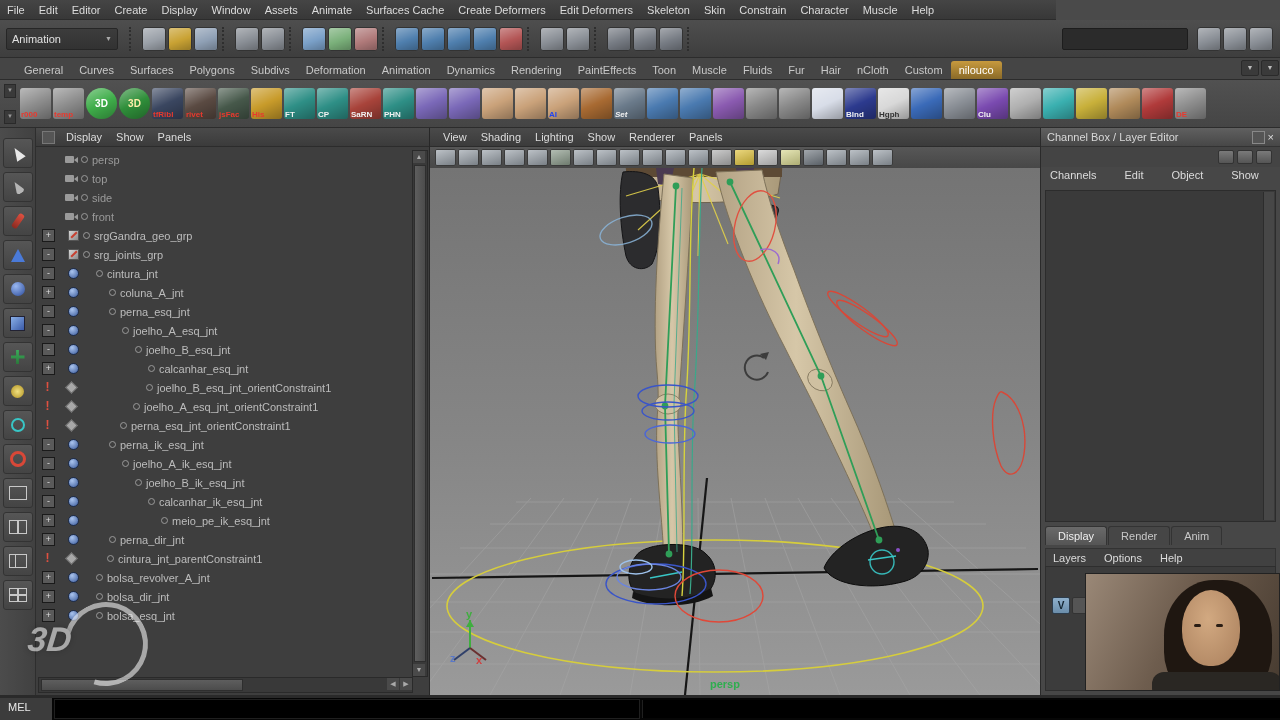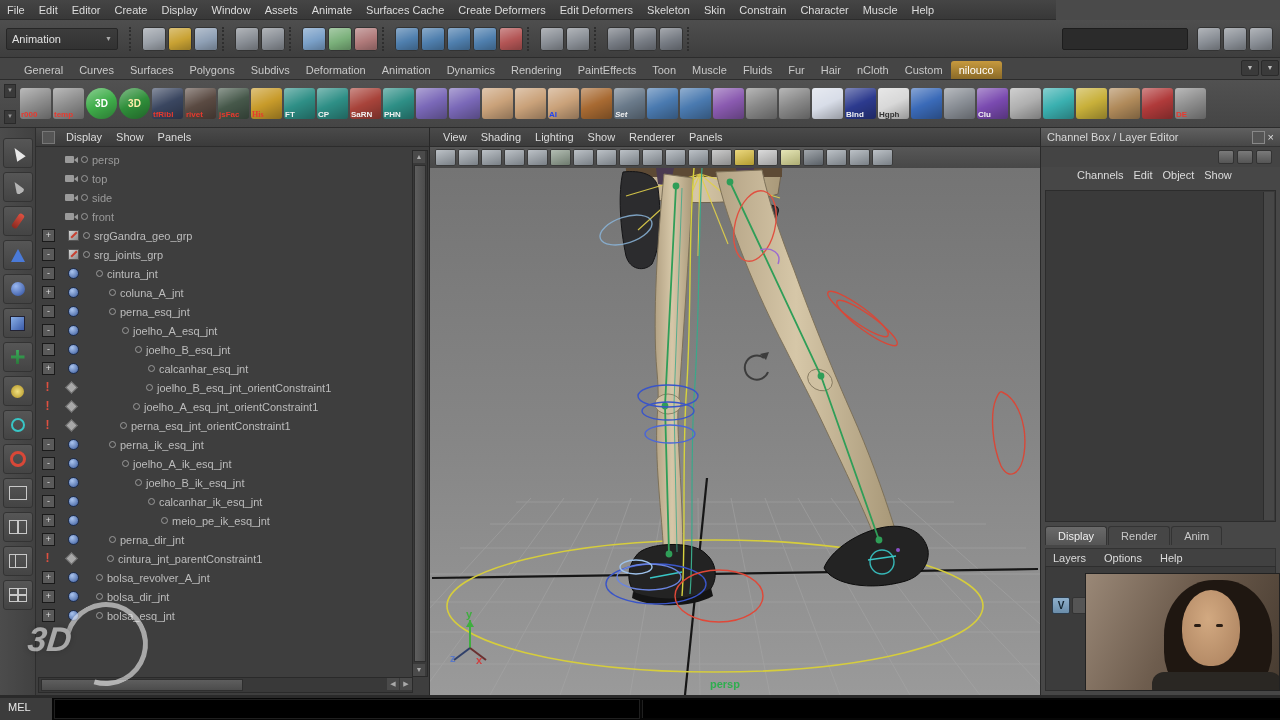--- a/index.html
+++ b/index.html
@@ -111,21 +111,21 @@
   .axis-x{position:absolute;left:34px;top:46px;color:#d04040;font-size:11px;font-weight:bold;}
   
   #channelbox{left:1040px;top:128px;width:240px;height:567px;background:#474747;box-sizing:border-box;border-left:1px solid #2a2a2a;}
   .cb-title{height:18px;background:linear-gradient(#606060,#474747);display:flex;align-items:center;
             font-size:11px;color:#d8d8d8;padding:0 6px;border-bottom:1px solid #333;}
   .cb-title-icons{margin-left:auto;display:flex;gap:3px;align-items:center;}
   .cb-mini{width:11px;height:11px;border:1px solid #888;background:#555;}
   .cb-close{font-size:11px;color:#ddd;line-height:11px;}
   .cb-manips{height:20px;display:flex;justify-content:flex-end;align-items:center;gap:3px;padding:0 8px;background:#444;}
   .cb-manip{width:14px;height:12px;border-radius:2px;background:linear-gradient(#7a7a7a,#555);border:1px solid #333;}
-  .cb-menus{height:16px;display:flex;gap:0;align-items:center;padding:0 4px;margin-left:27px;}
+  .cb-menus{height:16px;display:flex;gap:18px;align-items:center;padding:0 4px;}
   .cb-menus .menu-item{padding:1px 5px;}
   .cb-list{position:absolute;left:4px;right:4px;top:62px;height:330px;background:#3a3a3a;border:1px solid #2c2c2c;}
   .cb-scroll{position:absolute;right:1px;top:1px;bottom:1px;width:10px;background:#474747;border-left:1px solid #2c2c2c;}
   .layer-tabs{position:absolute;left:4px;top:398px;display:flex;gap:1px;}
   .ltab{font-size:11px;color:#c8c8c8;padding:3px 12px;background:#464646;border:1px solid #333;border-bottom:none;border-radius:3px 3px 0 0;}
   .ltab.active{background:linear-gradient(#6a6a6a,#555);color:#f0f0f0;}
   .layer-menus{position:absolute;left:4px;top:420px;right:4px;height:17px;display:flex;gap:4px;align-items:center;background:#414141;border:1px solid #333;}
   .layer-content{position:absolute;left:4px;right:4px;top:438px;bottom:4px;background:#3c3c3c;border:1px solid #2e2e2e;}
   .vis-btn{position:absolute;left:6px;top:30px;width:16px;height:15px;background:linear-gradient(#8fb0cc,#6a8daa);
            border:1px solid #2c3c4c;color:#12232f;font-size:10px;font-weight:bold;text-align:center;line-height:15px;border-radius:2px;}
@@ -276,21 +276,21 @@
 
         <div class="shelf-ico" style="background: rgb(90, 74, 66);">
           <span class="silbl" style="color: rgb(232, 57, 46); text-align: right;">rivet</span>
         </div>
 
         <div class="shelf-ico" style="background: rgb(70, 88, 74);">
           <span class="silbl" style="color: rgb(232, 57, 46);">jsFac</span>
         </div>
 
         <div class="shelf-ico" style="background: rgb(200, 155, 42);">
-          <span class="silbl" style="color: rgb(232, 57, 46); font-family: Liberation Serif, serif;">His</span>
+          <span class="silbl" style="color: rgb(232, 57, 46);">His</span>
         </div>
 
         <div class="shelf-ico" style="background: rgb(46, 143, 134);">
           <span class="silbl" style="color: rgb(242, 242, 242);">FT</span>
         </div>
 
         <div class="shelf-ico" style="background: rgb(46, 143, 134);">
           <span class="silbl" style="color: rgb(242, 242, 242);">CP</span>
         </div>
 

